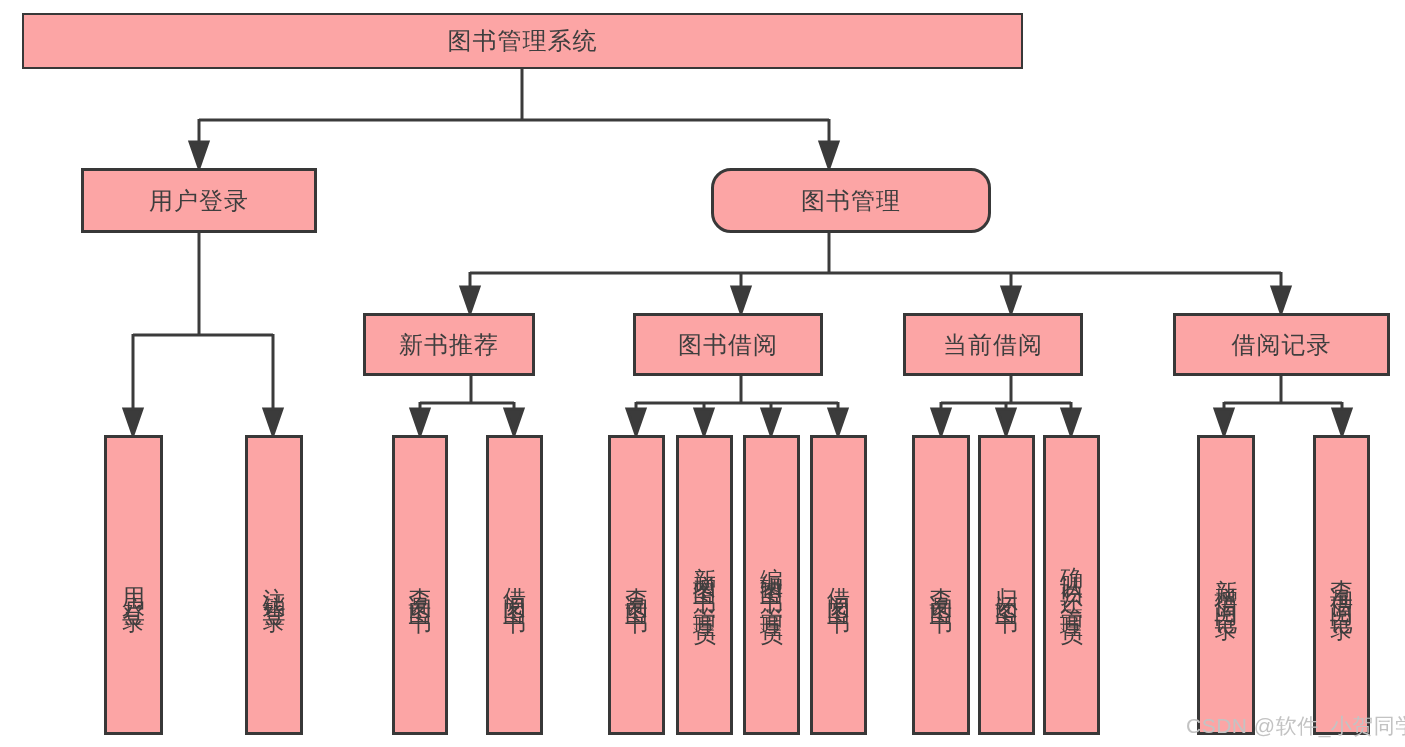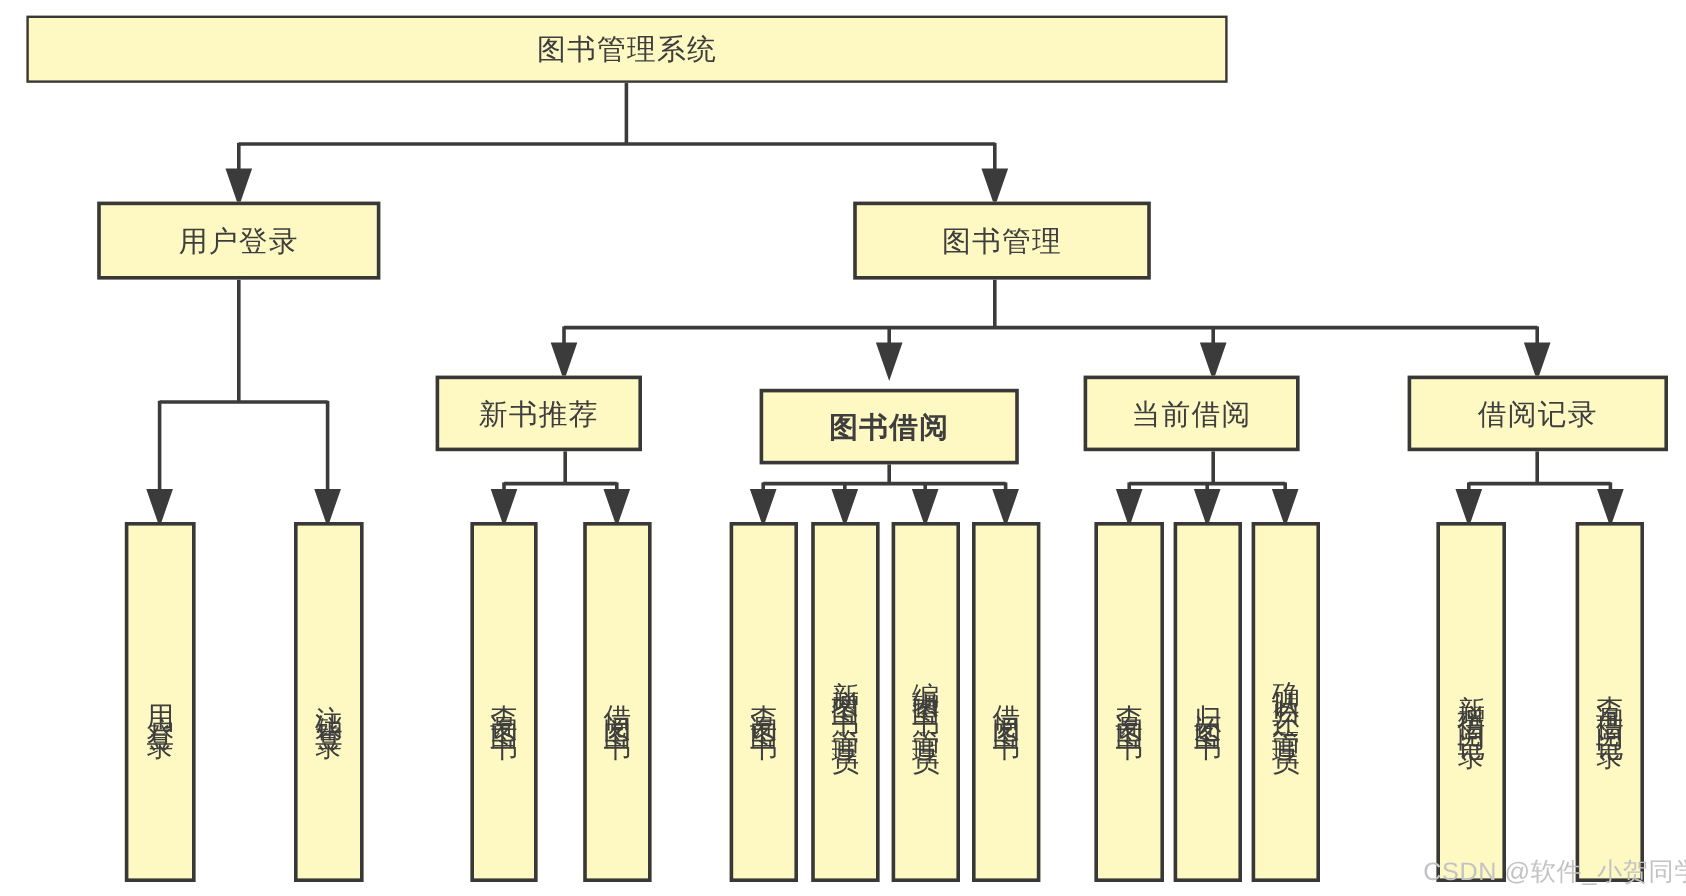--- a/index.html
+++ b/index.html
@@ -2,21 +2,21 @@
 <html><head>
 <meta charset="utf-8">
 <style>
   html,body{margin:0;padding:0;}
   body{
     width:1405px;height:747px;position:relative;background:#ffffff;
     font-family:"Liberation Sans", sans-serif;overflow:hidden;
   }
   svg.wires{position:absolute;left:0;top:0;z-index:1;}
   .box{
-    position:absolute;background:#fef9c3;border:3px solid #383838;
+    position:absolute;background:#fca5a5;border:3px solid #383838;
     box-sizing:border-box;display:flex;align-items:center;justify-content:center;
     color:#3e3e3e;z-index:2;
   }
   .box.root{border-width:2.5px;}
   .box .hlabel{font-size:24px;letter-spacing:1px;white-space:nowrap;}
   .box .vlabel{
     writing-mode:vertical-lr;
     font-size:23px;letter-spacing:8px;line-height:1;white-space:nowrap;
   }
   .watermark{
@@ -91,28 +91,28 @@
   </g>
 </svg>
 
 <div class="box root" style="left:22px;top:13px;width:1001px;height:56px;">
   <span class="hlabel">图书管理系统</span>
 </div>
 
 <div class="box" style="left:81px;top:168px;width:236px;height:65px;">
   <span class="hlabel">用户登录</span>
 </div>
-<div class="box" style="left:711px;top:168px;width:248px;height:65px;">
+<div class="box" style="left:711px;top:168px;width:280px;height:65px;border-radius:20px;">
   <span class="hlabel">图书管理</span>
 </div>
 
 <div class="box" style="left:363px;top:313px;width:172px;height:63px;">
   <span class="hlabel">新书推荐</span>
 </div>
-<div class="box" style="left:633px;top:324px;width:216px;height:63px;font-weight:bold;">
+<div class="box" style="left:633px;top:313px;width:190px;height:63px;">
   <span class="hlabel">图书借阅</span>
 </div>
 <div class="box" style="left:903px;top:313px;width:180px;height:63px;">
   <span class="hlabel">当前借阅</span>
 </div>
 <div class="box" style="left:1173px;top:313px;width:217px;height:63px;">
   <span class="hlabel">借阅记录</span>
 </div>
 
 <div class="box" style="left:104px;top:435px;width:59px;height:300px;">

